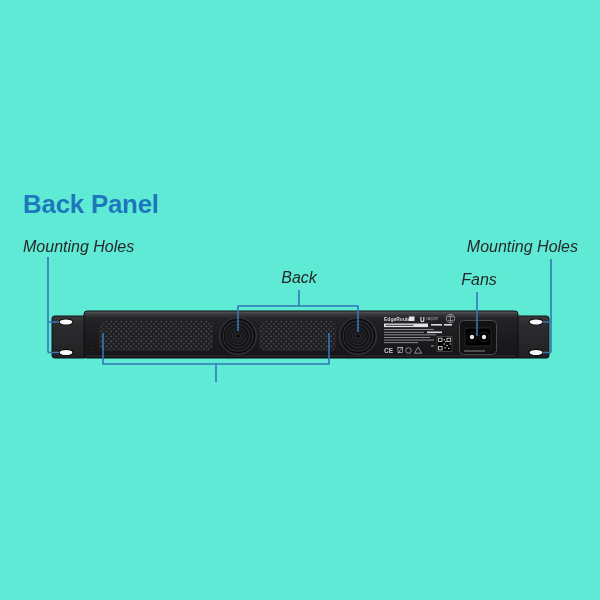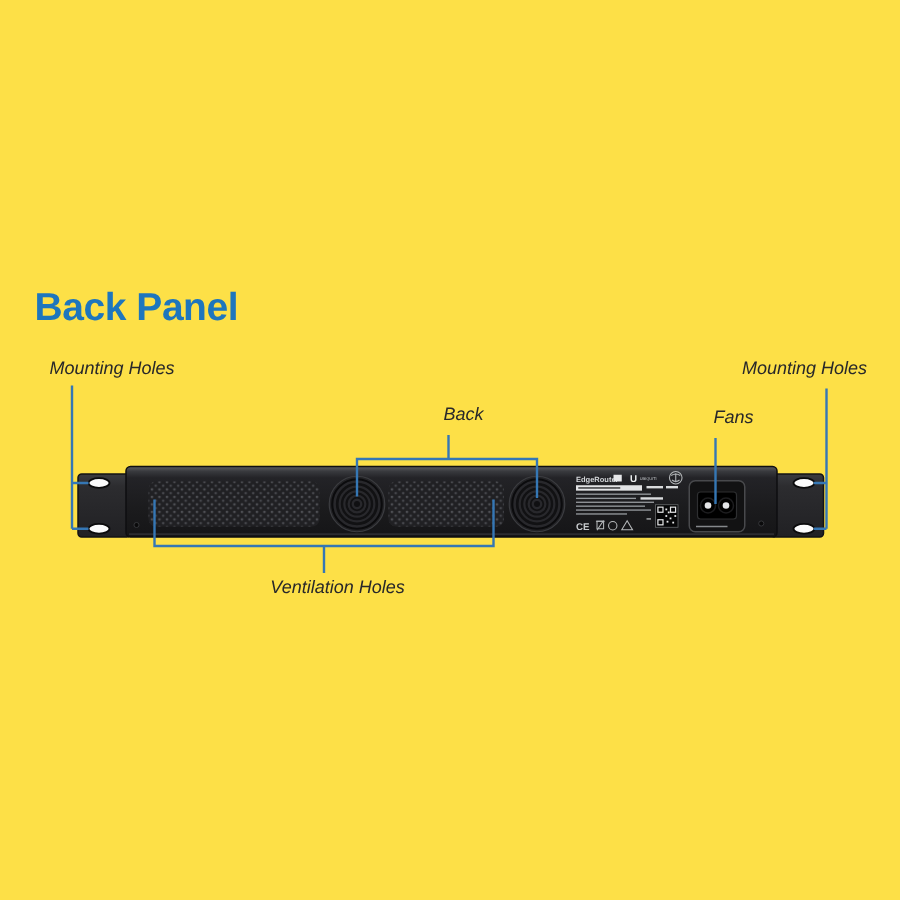--- a/index.html
+++ b/index.html
@@ -1,47 +1,46 @@
 <!DOCTYPE html>
 <html style="--title-blue: #1e76bd; --label-text: #28282a;"><head>
 <meta charset="utf-8">
 <style>
   html,body{margin:0;padding:0;background:#ffffff;}
   .canvas{
-    position:relative;width:600px;height:600px;background:#fde047;overflow:hidden;
+    position:relative;width:600px;height:600px;background:#5eead4;overflow:hidden;
     font-family:"Liberation Sans", sans-serif;
   }
   .page-title{
     position:absolute;left:23px;top:189px;margin:0;
     font-size:26px;font-weight:600;letter-spacing:-0.3px;
     color:var(--title-blue,#1e76bd);
   }
   .callout-label{
-    position:absolute;font-size:12px;font-style:italic;font-weight:500;
-    color:var(--label-text,#28282a);white-space:nowrap;margin-left:10px;
+    position:absolute;font-size:16px;font-style:italic;font-weight:500;
+    color:var(--label-text,#28282a);white-space:nowrap;
   }
   .lbl-mounting-left{left:23px;top:238px;}
   .lbl-mounting-right{right:22px;top:238px;}
   .lbl-fans{left:299px;top:269px;transform:translateX(-50%);}
   .lbl-power{left:479px;top:271px;transform:translateX(-50%);}
   .lbl-ventilation{left:215px;top:384px;transform:translateX(-50%);}
   .device-svg{position:absolute;left:0;top:0;}
 </style>
 </head>
 <body>
 
 <div class="canvas">
 
   <h1 class="page-title">Back Panel</h1>
 
   <div class="callout-label lbl-mounting-left">Mounting Holes</div>
   <div class="callout-label lbl-mounting-right">Mounting Holes</div>
   <div class="callout-label lbl-fans">Back</div>
   <div class="callout-label lbl-power">Fans</div>
-  <div class="callout-label lbl-ventilation">Ventilation Holes</div>
 
   <svg class="device-svg" width="600" height="600" viewBox="0 0 600 600">
     <defs>
       <linearGradient id="chassisGrad" x1="0" y1="0" x2="0" y2="1">
         <stop offset="0" stop-color="#5c5d61"></stop>
         <stop offset="0.07" stop-color="#38393d"></stop>
         <stop offset="0.16" stop-color="#232327"></stop>
         <stop offset="0.6" stop-color="#1b1b1d"></stop>
         <stop offset="1" stop-color="#151517"></stop>
       </linearGradient>

